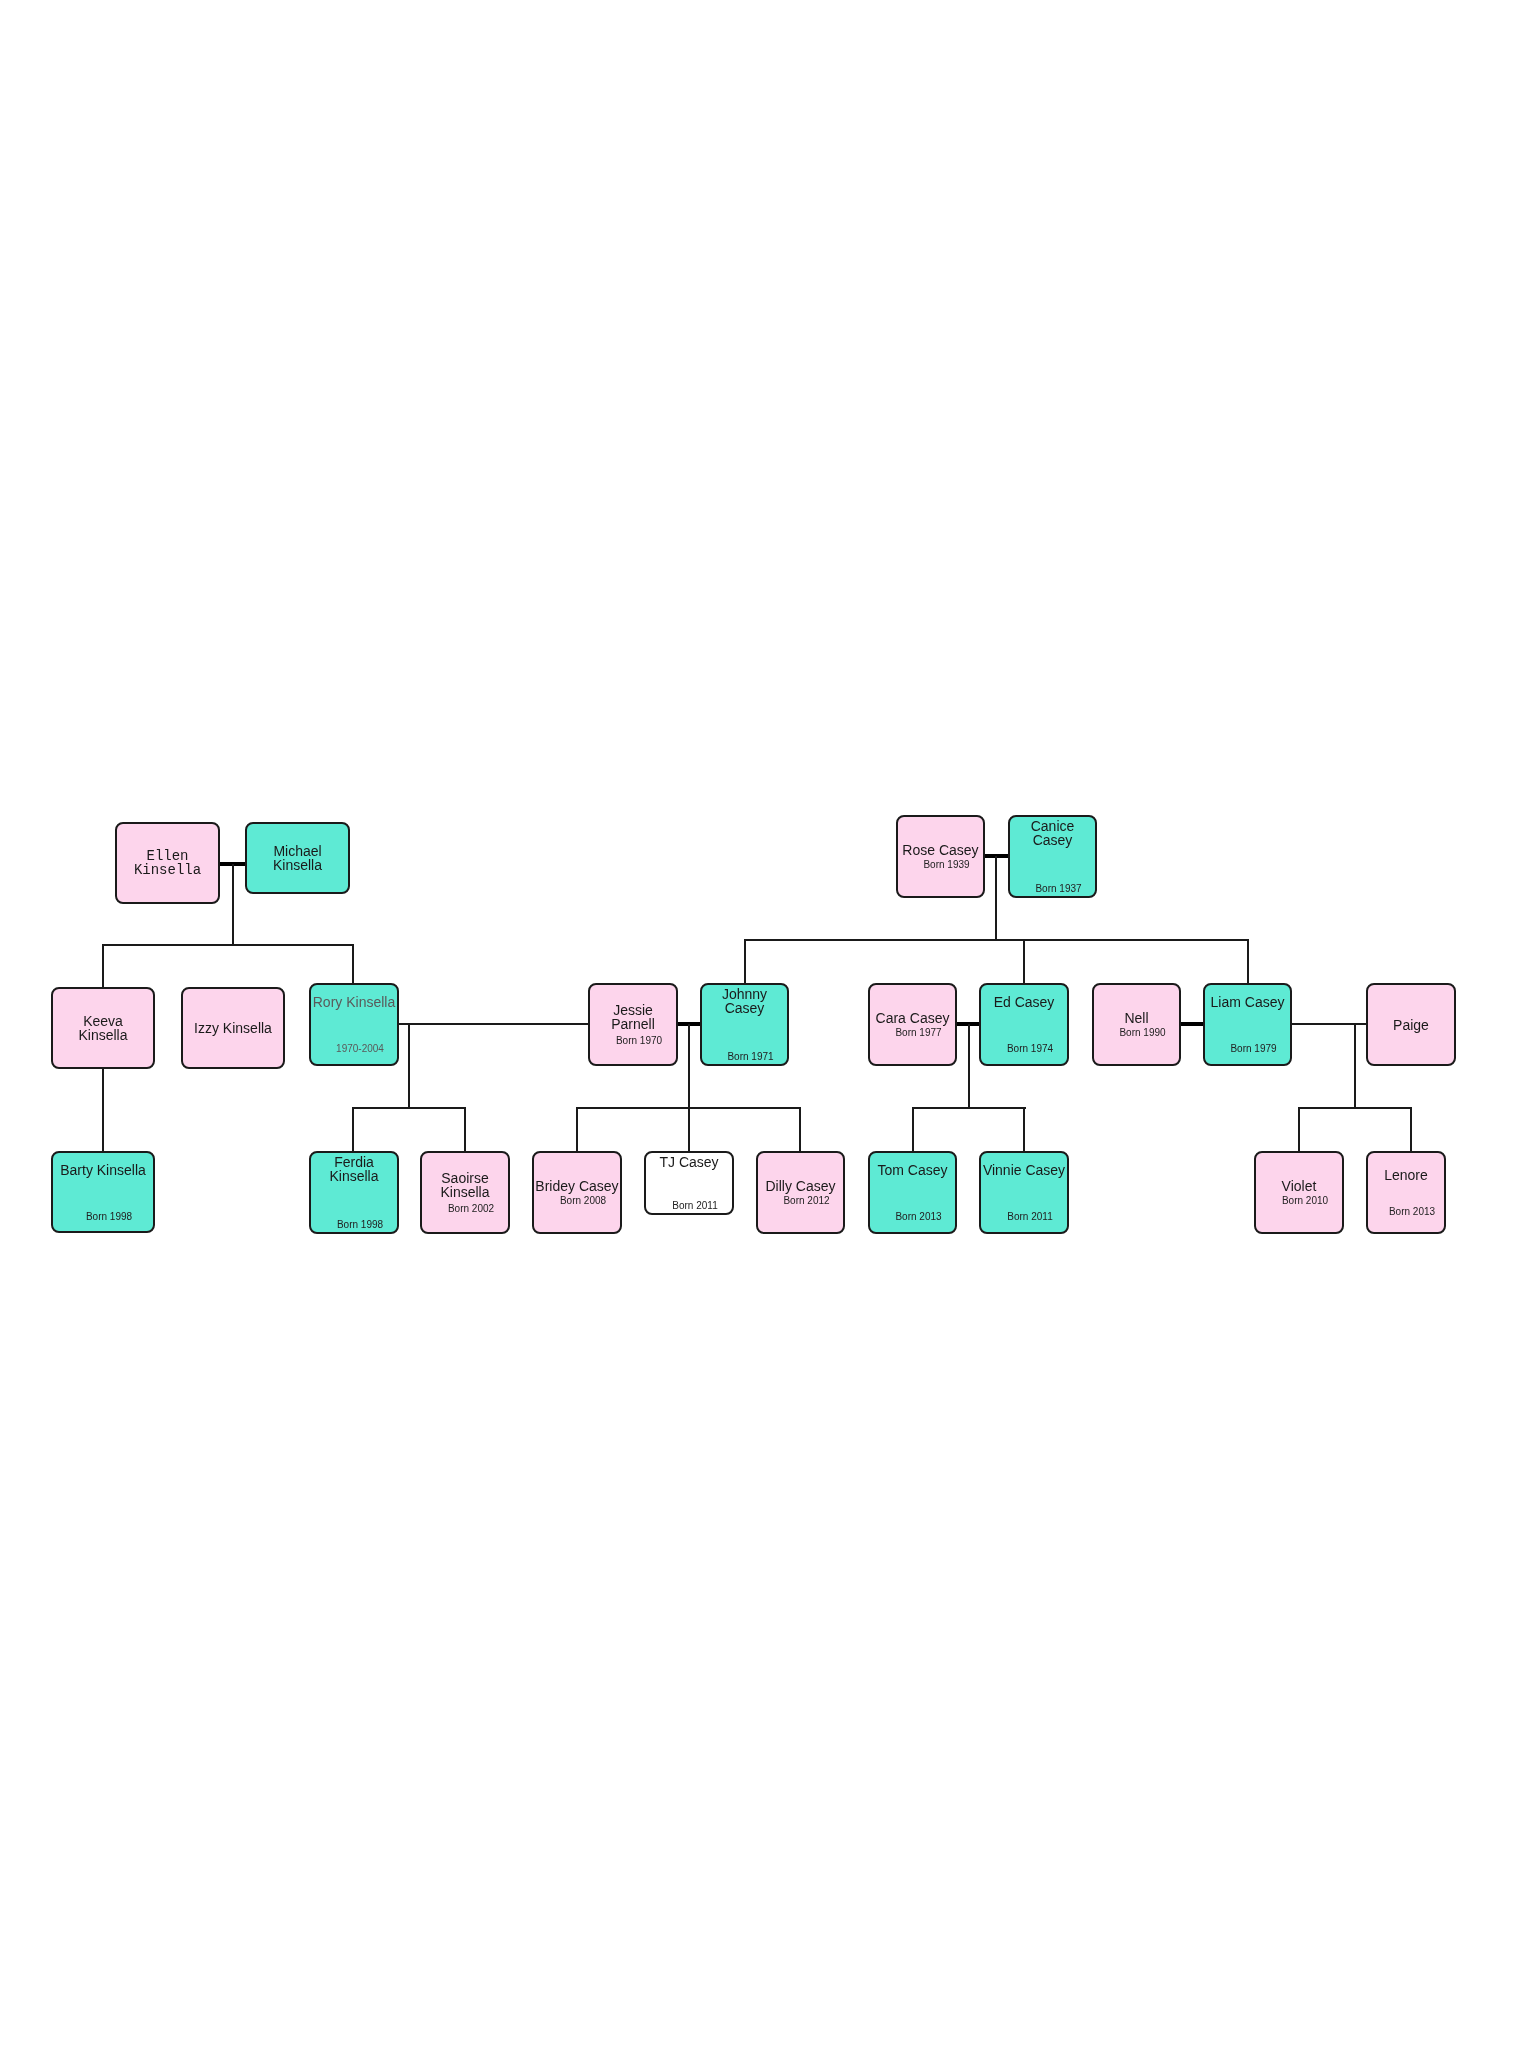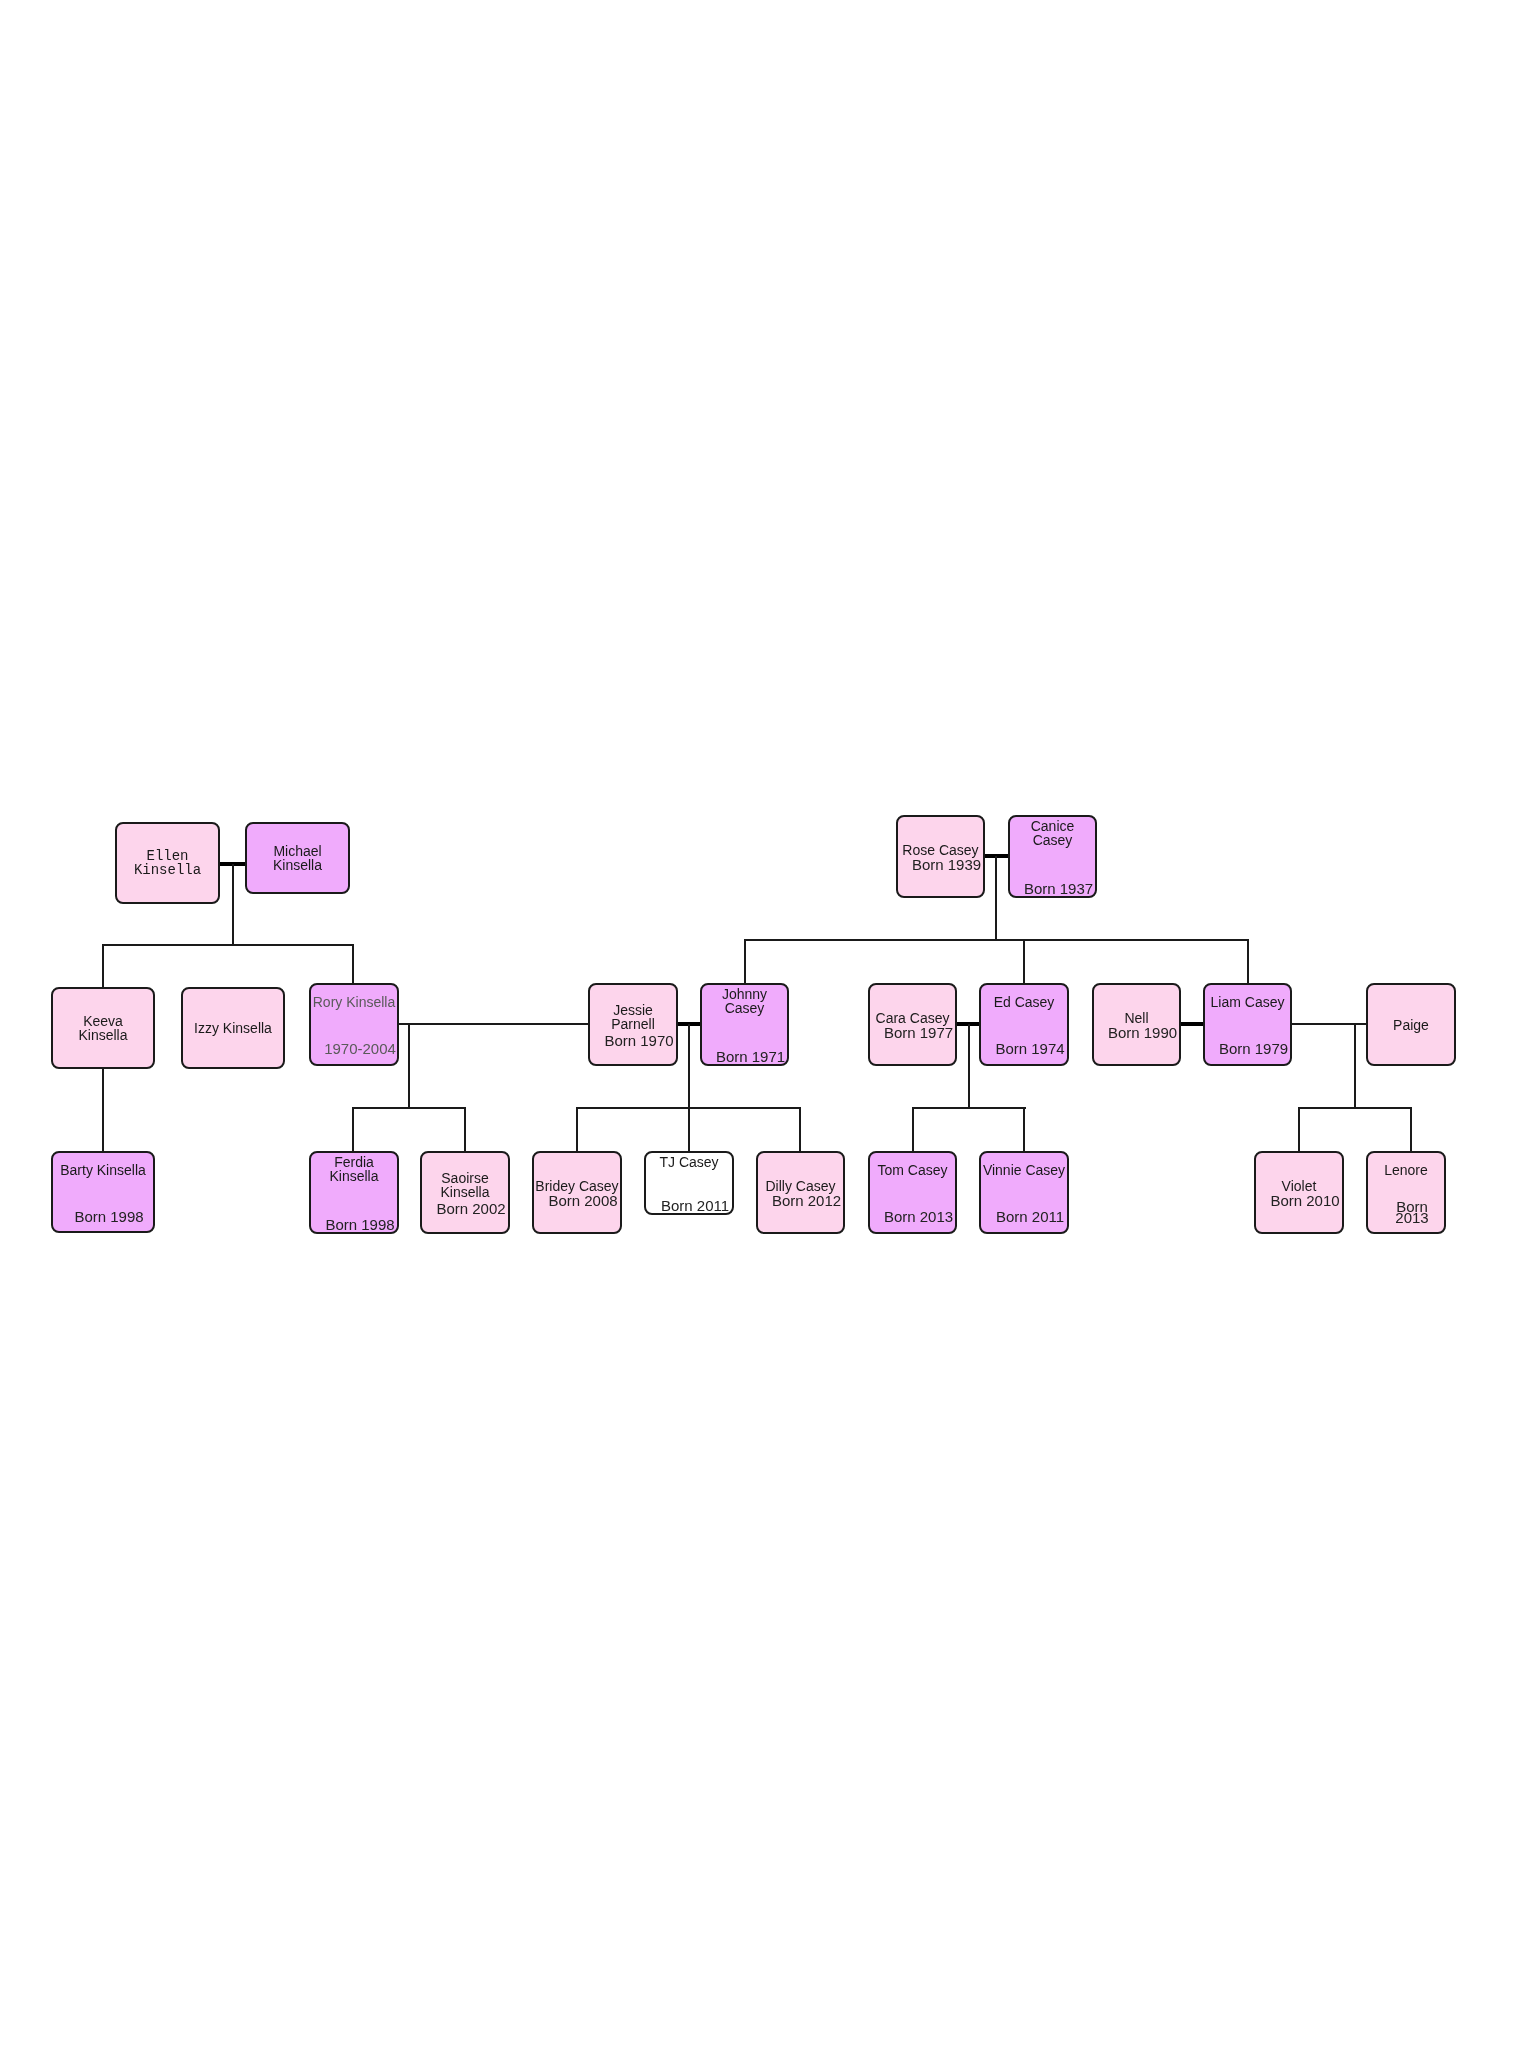--- a/index.html
+++ b/index.html
@@ -1,22 +1,22 @@
 <!DOCTYPE html>
 <html><head>
 <meta charset="utf-8">
 <style>
   html, body { margin:0; padding:0; background:#ffffff; }
   #canvas { position:relative; width:1527px; height:2048px; background:#ffffff; overflow:hidden; font-family:"Liberation Sans", sans-serif; }
   .node { position:absolute; box-sizing:border-box; border:2px solid #1a1a1a; border-radius:8px; display:flex; flex-direction:column; align-items:center; justify-content:center; text-align:center; cursor:pointer; }
   .node.female { background:#fdd5ec; }
-  .node.male { background:#f0abfc;gap:32px; }
+  .node.male { background:#5eead4;gap:32px; }
   .node.unknown { background:#ffffff; }
   .node .name { font-size:14px; line-height:14px; color:#1a1a1a; max-width:88px; }
-  .node .dates { font-size:15px; line-height:11px; color:#222; margin-top:4px;padding-left:12px; }
+  .node .dates { font-size:10px; line-height:11px; color:#222; margin-top:4px;padding-left:12px; }
   .node.deceased .name, .node.deceased .dates { color:#5a5a5a; }
   .line { position:absolute; background:#1a1a1a; }
   .line.marriage { background:#000; }
 </style>
 </head>
 <body>
 
 <div id="canvas">
 
   <div class="line marriage" style="left:220px; top:862px; width:25px; height:4px;"></div>

